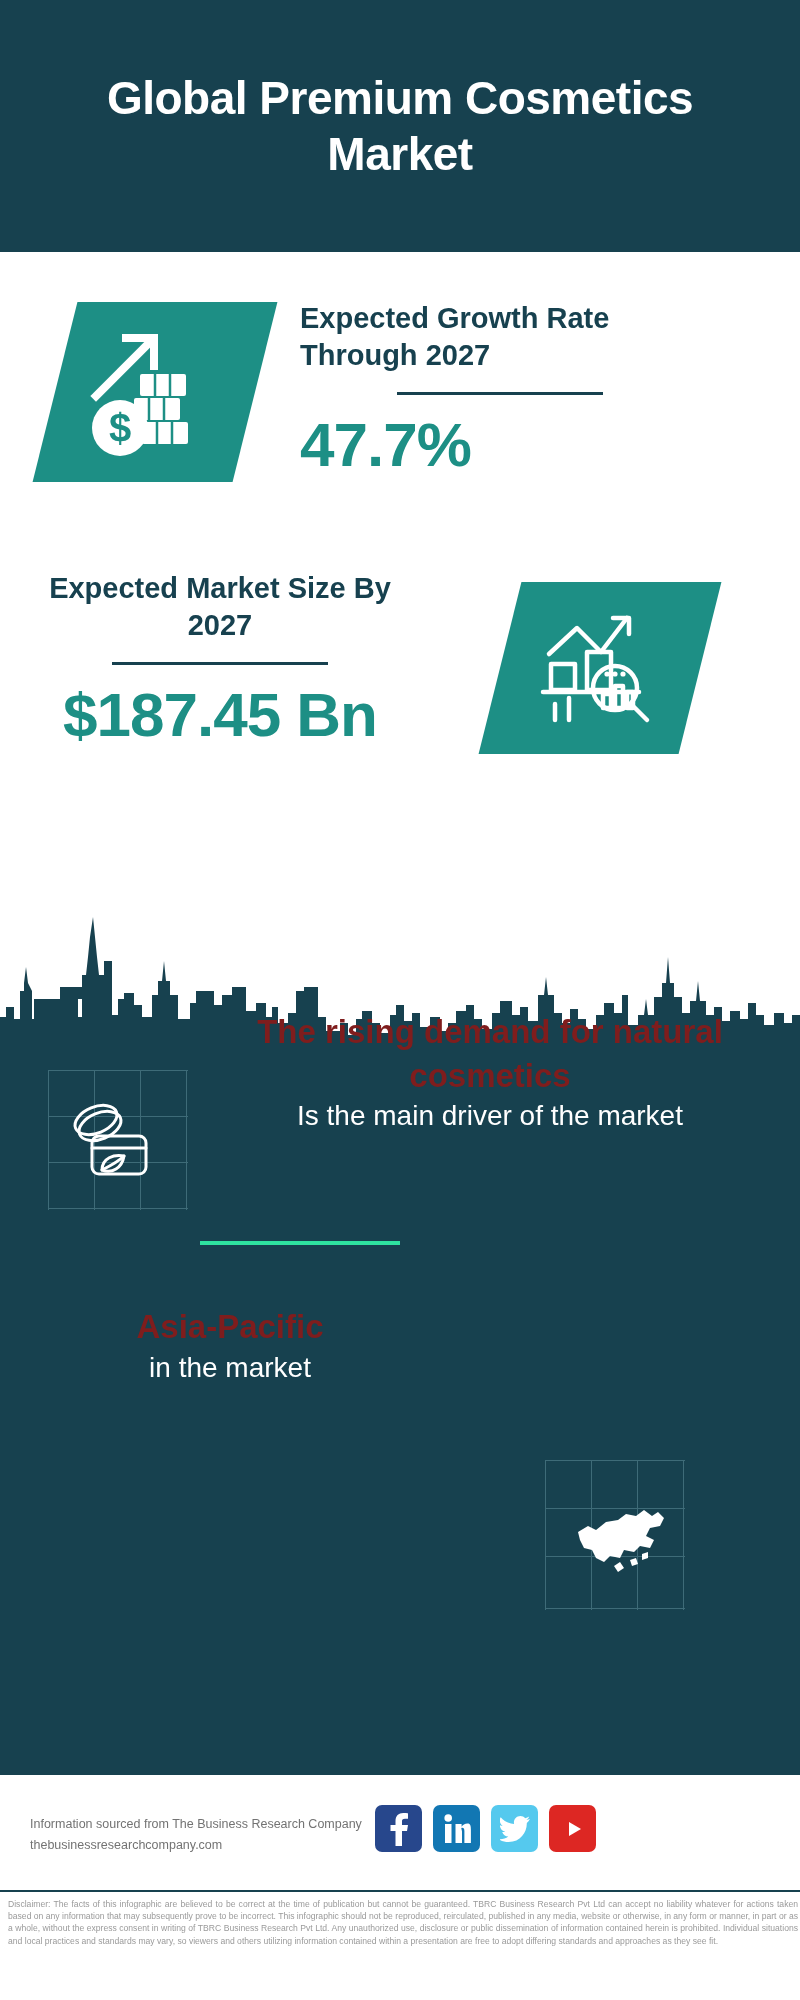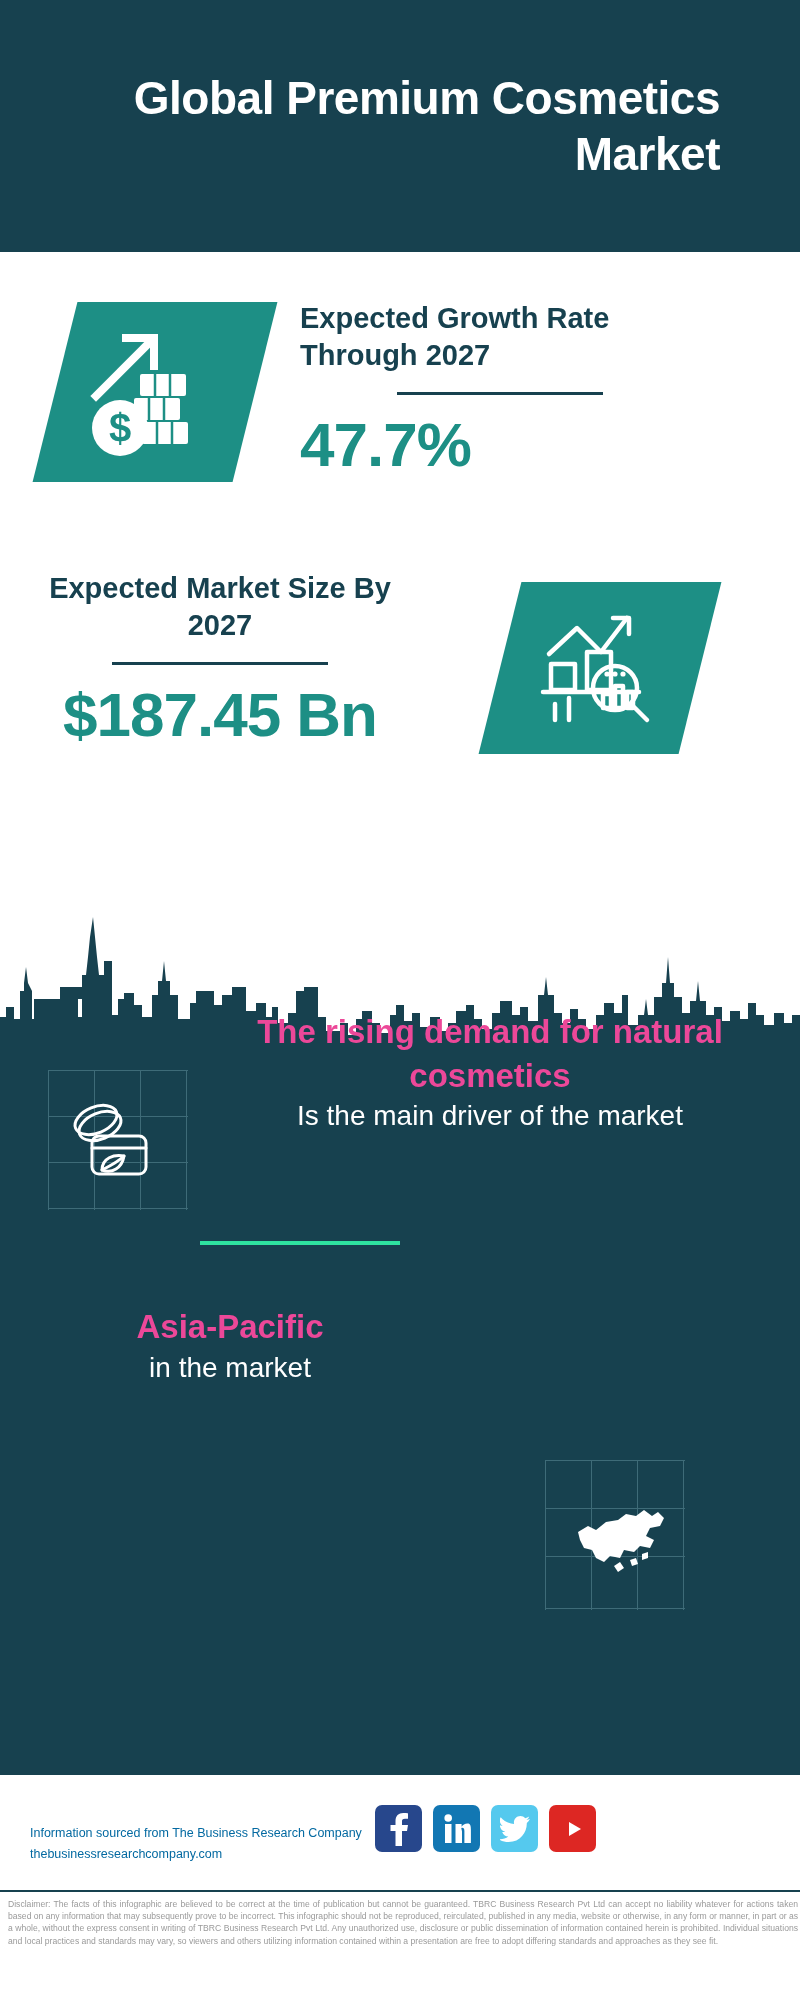--- a/index.html
+++ b/index.html
@@ -15,21 +15,21 @@
 
   
   .header {
     position:absolute; left:0; top:0; width:800px; height:252px;
     background:#17414f;
     display:flex; align-items:center; justify-content:center;
   }
   .header-title {
     color:#ffffff;
     font-size:46px; font-weight:bold; line-height:1.22;
-    text-align:right; letter-spacing:-0.5px;
+    text-align:center; letter-spacing:-0.5px;
     width:640px;
     font-stretch:condensed;
   }
 
   
   .white-zone { position:absolute; left:0; top:252px; width:800px; height:700px; background:#fff; }
 
   .para {
     position:absolute;
     background:#1d8f85;
@@ -81,41 +81,40 @@
     background:#17414f;
   }
 
   .grid-box { position:absolute; }
   .grid-line { position:absolute; background:#3e6b78; }
 
   .driver-block {
     position:absolute; left:195px; top:1010px; width:590px; text-align:center;
   }
   .hl-green {
-    color:#ec4899; font-size:33px; font-weight:bold; line-height:1.32;
+    color:#7f1d1d; font-size:33px; font-weight:bold; line-height:1.32;
     font-stretch:condensed;
   }
   .sub-white {
     color:#ffffff; font-size:28px; font-weight:normal; line-height:1.35;
   }
 
   .region-block {
     position:absolute; left:40px; top:1305px; width:380px; text-align:center;
   }
 
   
   .footer-white {
     position:absolute; left:0; top:1775px; width:800px; height:115px;
     background:#ffffff;
   }
   .source-text {
     position:absolute; left:30px; top:1814px; width:350px;
-    color:#0369a1; font-size:12.5px; line-height:1.65;
-    font-stretch:condensed;
-    margin-top:9px;
+    color:#737373; font-size:12.5px; line-height:1.65;
+    font-stretch:condensed;
   }
   .socials {
     position:absolute; left:375px; top:1805px;
     display:flex; gap:11px;
   }
   .social {
     width:47px; height:47px; border-radius:7px;
     display:flex; align-items:center; justify-content:center;
   }
   .s-fb { background:#27478c; }

